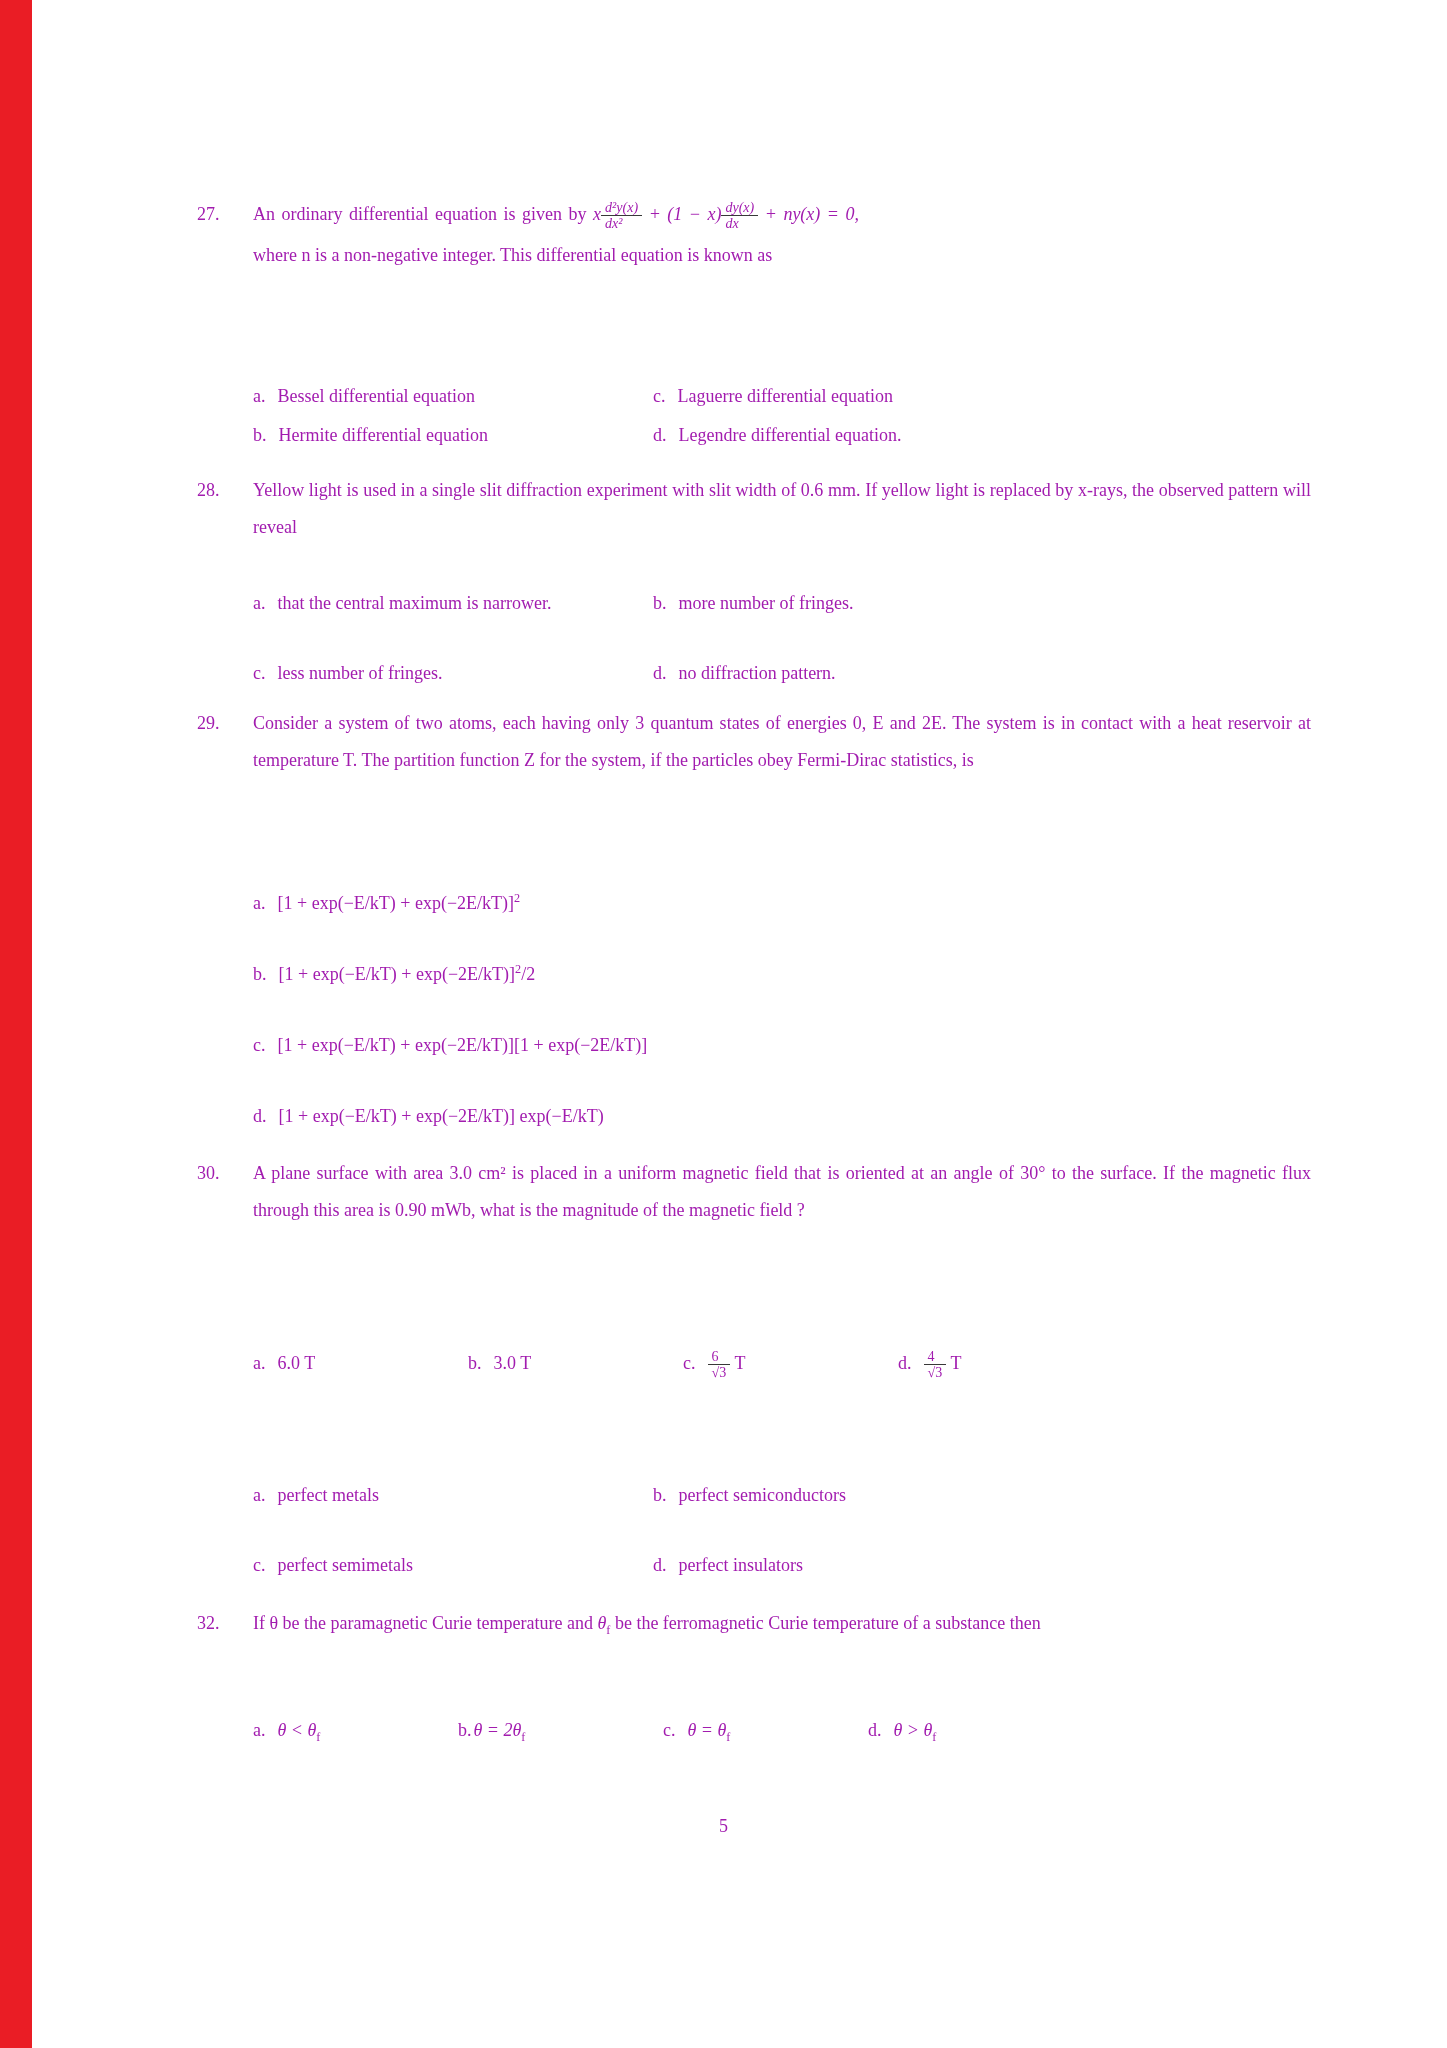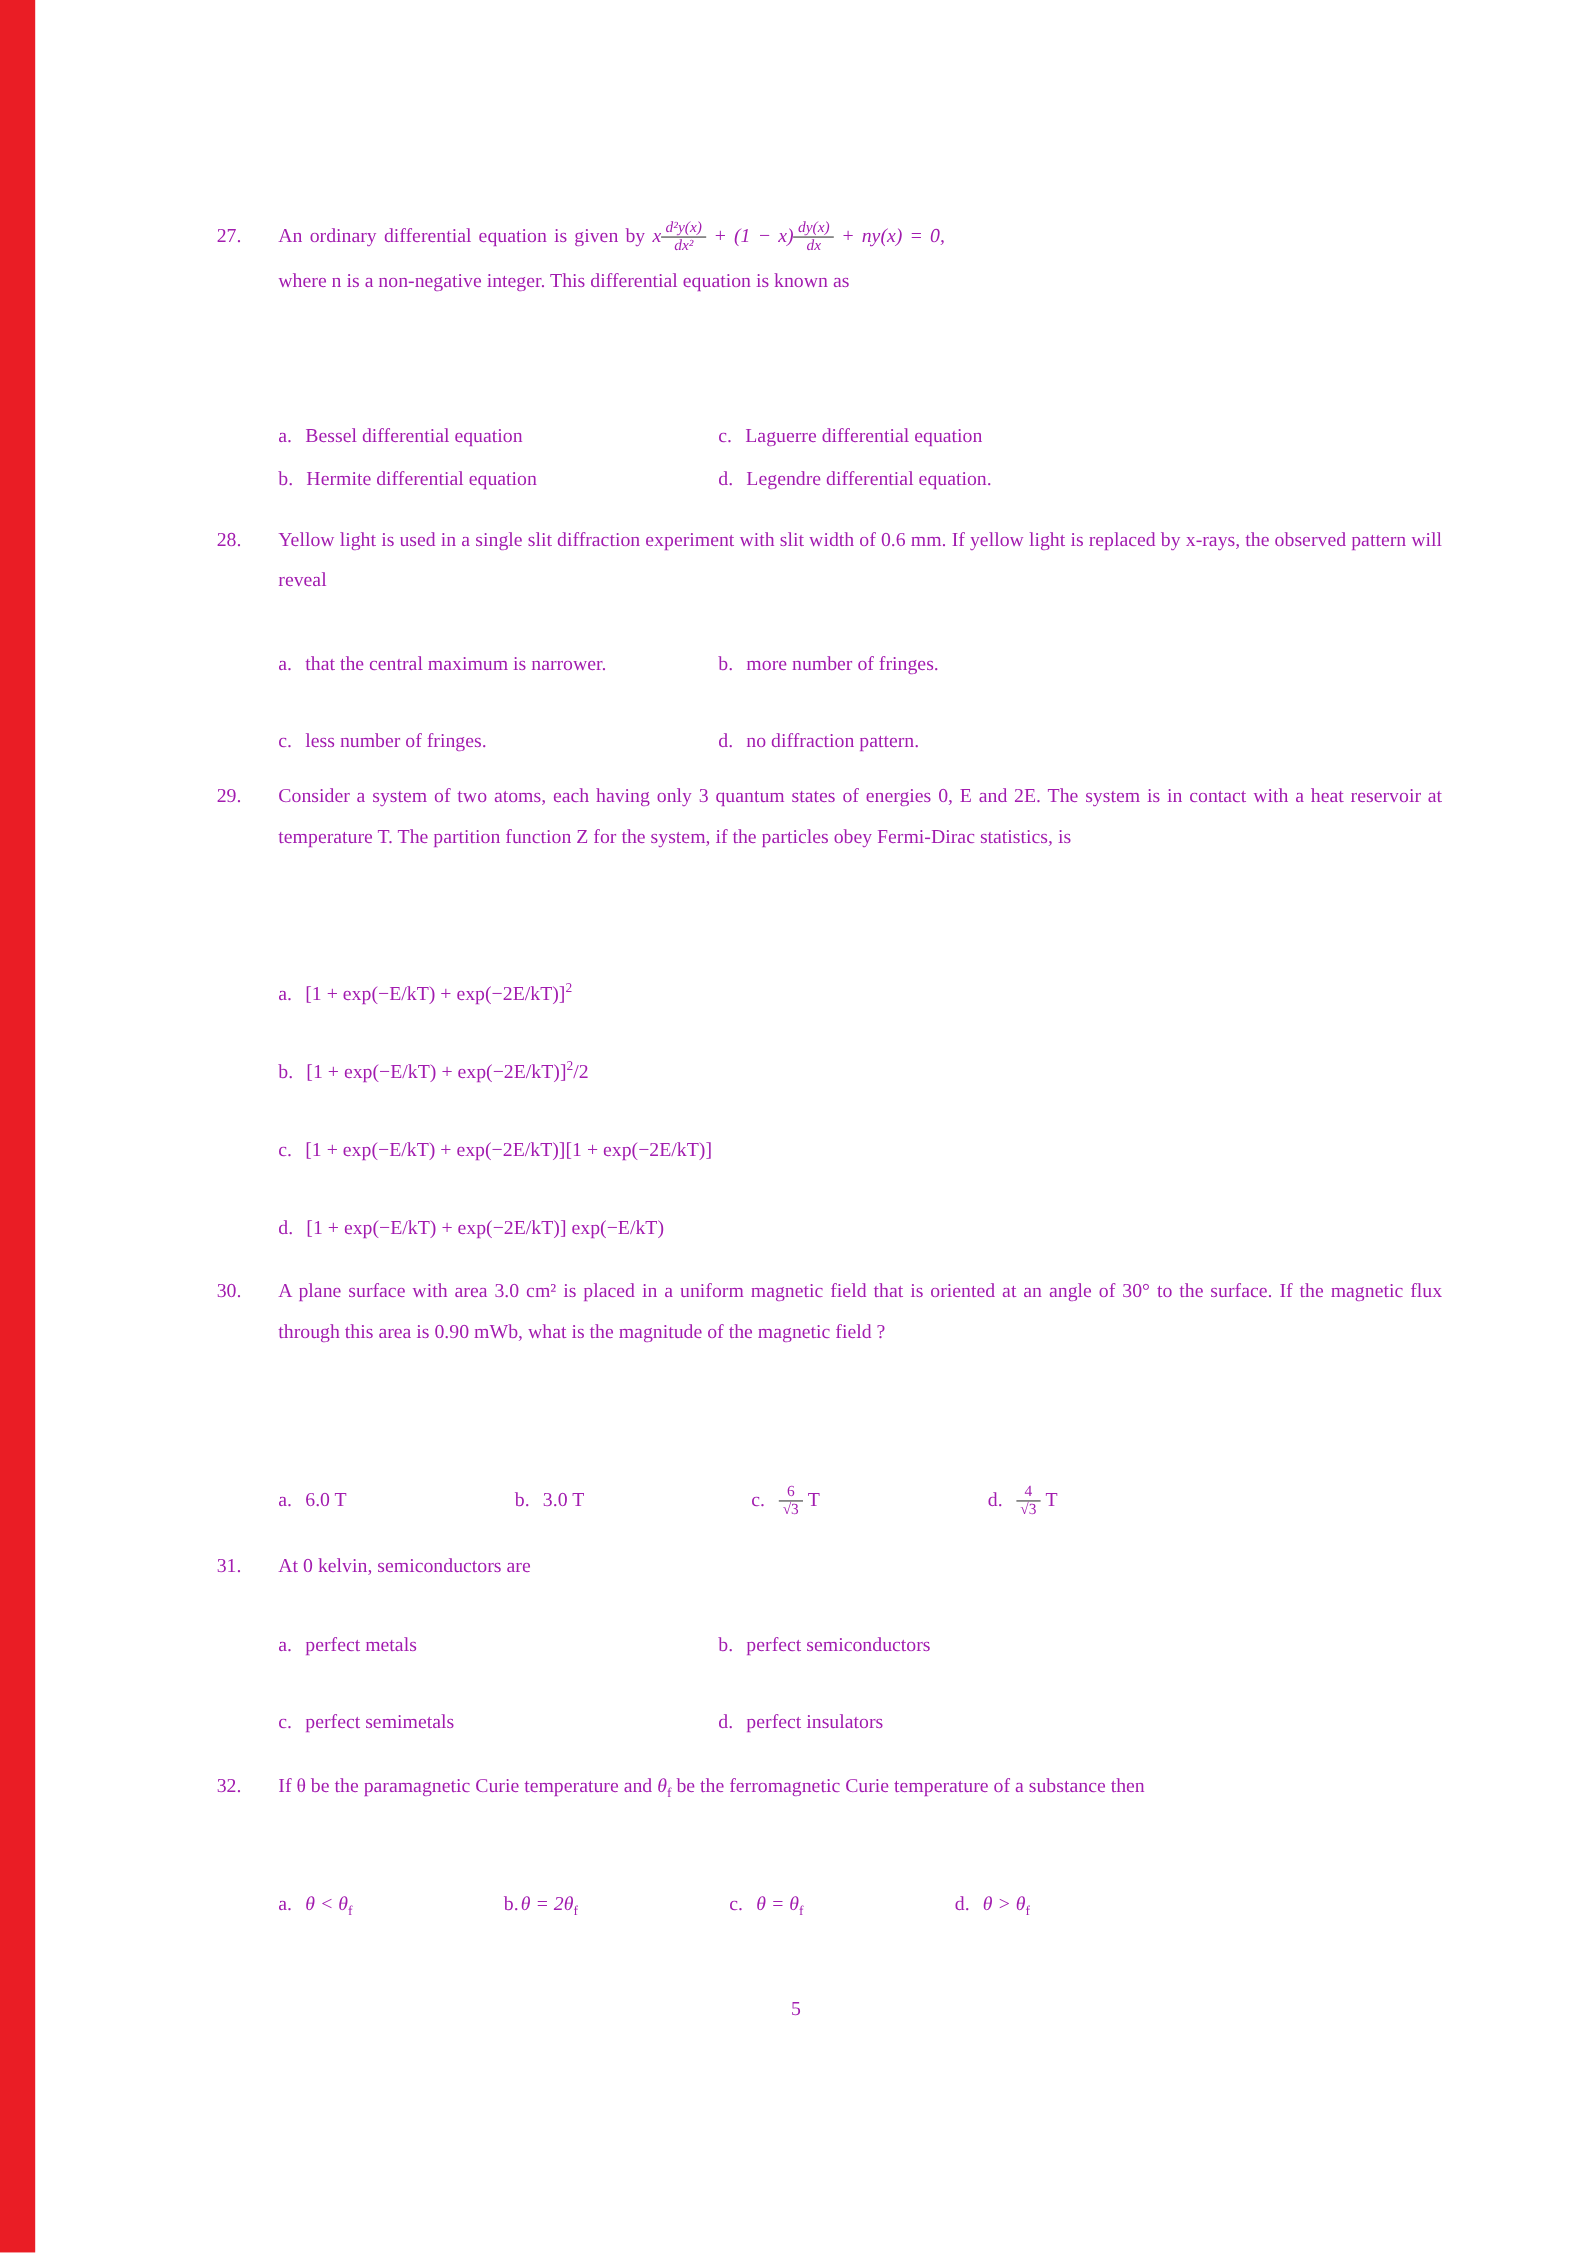--- a/index.html
+++ b/index.html
@@ -41,21 +41,20 @@
   .cols4b { grid-template-columns: 205px 205px 205px 1fr; }
   .optstack { position: absolute; left: 253px; right: 136px; }
   .optstack .opt { margin-bottom: 34px; }
   .opt { white-space: nowrap; }
   .olabel { margin-right: 12px; }
   .olabel.tight { margin-right: 2px; }
   .mi { font-style: italic; }
   .frac {
     display: inline-block;
     vertical-align: middle;
-    text-align: center;
     line-height: 1.12;
     font-size: 0.78em;
   }
   .frac .fnum { display: block; border-bottom: 1.5px solid #383838; padding: 0 4px; }
   .frac .fden { display: block; padding: 0 4px; }
   sup { font-size: 0.68em; line-height: 0; }
   sub { font-size: 0.68em; line-height: 0; font-style: normal; }
   .folio {
     position: absolute;
     top: 1808px; left: 0; right: 0;
@@ -117,24 +116,20 @@
     <div class="qbody">A plane surface with area 3.0 cm² is placed in a uniform magnetic field that is oriented at an angle of 30° to the surface. If the magnetic flux through this area is 0.90 mWb, what is the magnitude of the magnetic field ?</div>
   </section>
 
   <section class="optgrid cols4a" style="top:1345px">
     <div class="opt"><span class="olabel">a.</span><span>6.0 T</span></div>
     <div class="opt"><span class="olabel">b.</span><span>3.0 T</span></div>
     <div class="opt"><span class="olabel">c.</span><span class="frac"><span class="fnum">6</span><span class="fden">√3</span></span> <span>T</span></div>
     <div class="opt"><span class="olabel">d.</span><span class="frac"><span class="fnum">4</span><span class="fden">√3</span></span> <span>T</span></div>
   </section>
 
-  <section class="q" style="top:1405px">
-    <span class="qnum">31.</span>
-    <div class="qbody singleline">At 0 kelvin, semiconductors are</div>
-  </section>
 
   <section class="optgrid cols2 gapped" style="top:1477px">
     <div class="opt"><span class="olabel">a.</span><span>perfect metals</span></div>
     <div class="opt"><span class="olabel">b.</span><span>perfect semiconductors</span></div>
     <div class="opt"><span class="olabel">c.</span><span>perfect semimetals</span></div>
     <div class="opt"><span class="olabel">d.</span><span>perfect insulators</span></div>
   </section>
 
   <section class="q" style="top:1605px">
     <span class="qnum">32.</span>

